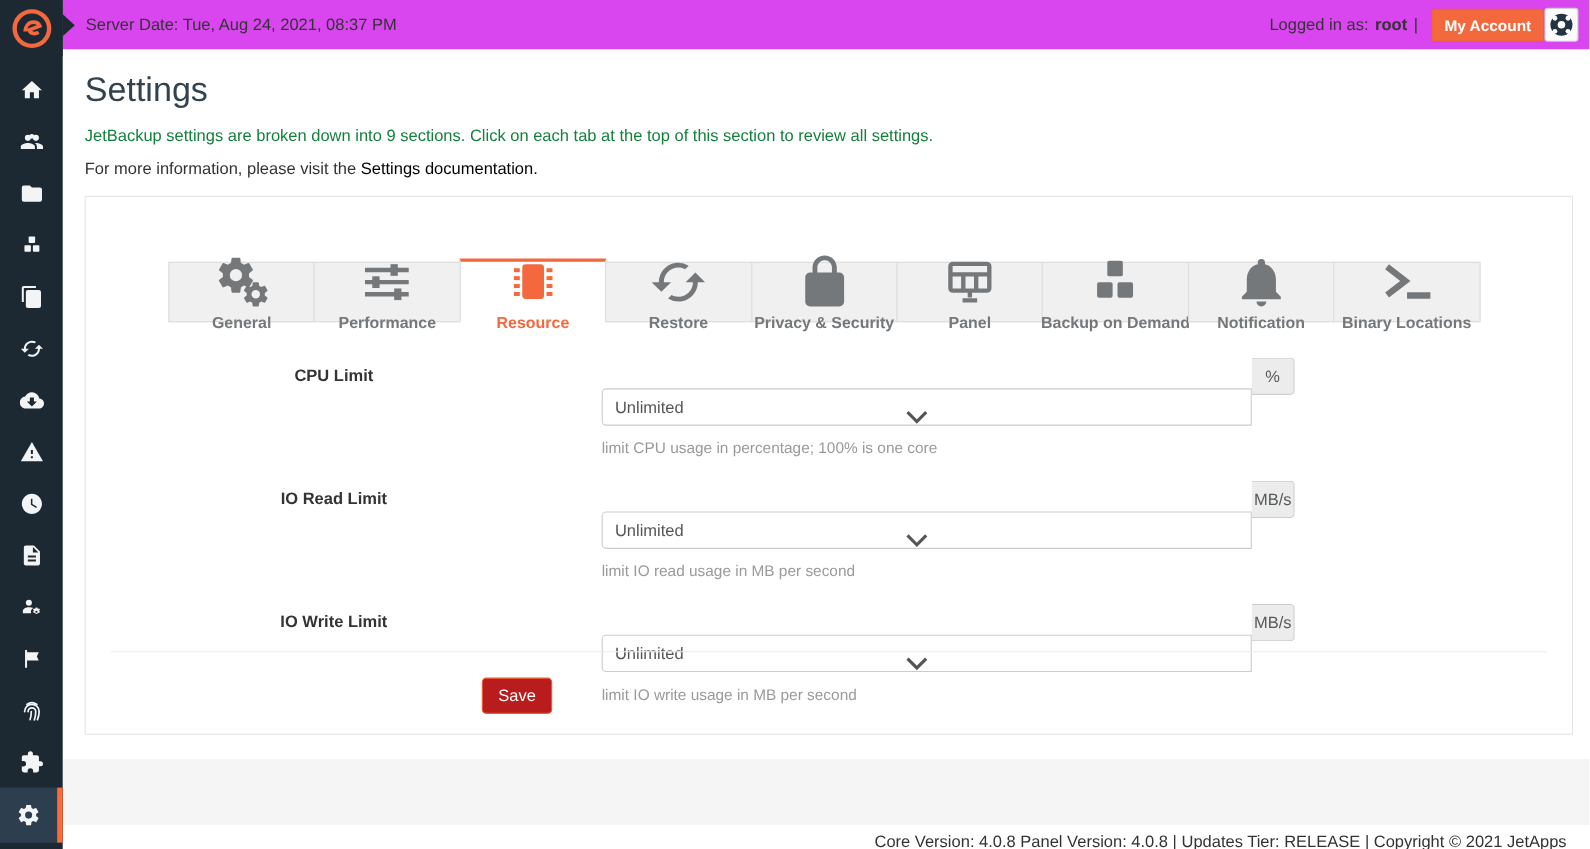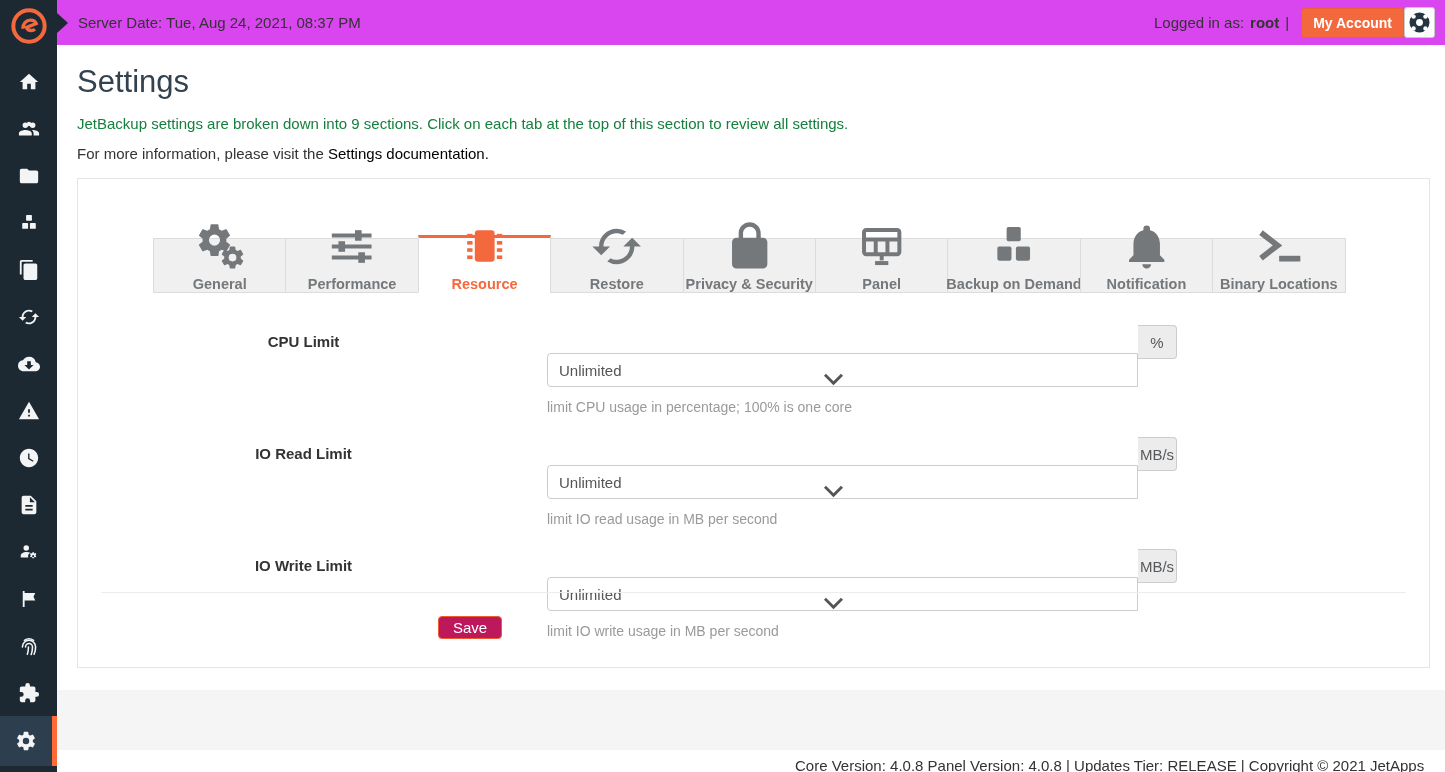--- a/index.html
+++ b/index.html
@@ -43,21 +43,21 @@
   p.more   { margin:13px 0 0 20px; font-size:15px; color:#333; }
   p.more a { color:#000000; text-decoration:none; cursor:pointer; }
 
   .card { position:relative; margin:16px 0 0 20px; width:1353px; height:490px;
           border:1px solid #e5e5e5; background:#fff; }
 
   
   .tabs { position:absolute; left:75px; top:56px; display:flex; align-items:flex-end; }
   .tab { width:133.4px; height:55px; background:#f0f0f0; border:1px solid #dcdcdc;
          margin-left:-1px; display:flex; flex-direction:column; align-items:center;
-         justify-content:flex-end; gap:3px; color:#75787b; cursor:pointer; }
+         justify-content:center; gap:3px; color:#75787b; cursor:pointer; }
   .tab:first-child { margin-left:0; }
   .tab .t-icon { width:21px; height:21px; }
   .tab .t-icon svg { width:21px; height:21px; }
   .tab .t-label { font-size:14.5px; font-weight:bold; white-space:nowrap; }
   .tab.active { background:#fff; color:#f4683d; height:58px;
                 border-top:3px solid #f4683d; border-bottom:1px solid #fff; }
 
   
   .form { position:absolute; left:0; top:146px; width:100%; }
   .form-field { display:flex; margin-bottom:22px; }
@@ -72,22 +72,22 @@
          -webkit-appearance:none; cursor:pointer; }
   .select-wrap .chev { position:absolute; right:9px; top:9px; width:16px; height:16px;
                        pointer-events:none; }
   .addon { width:39px; height:34px; background:#ececec; border:1px solid #ccc;
            border-left:none; border-radius:0 4px 4px 0; display:flex;
            align-items:center; justify-content:center; font-size:15px; color:#55595c; }
   .help-text { margin-top:12px; font-size:14px; color:#9a9a9a; }
 
   .card hr { position:absolute; left:23px; right:23px; top:413px; border:none;
              border-top:1px solid #ededed; }
-  .btn-save { position:absolute; left:360px; top:437px; height:23px; padding:0 14px;
-              background:#be185d; color:#fff; border:1px solid #ef5a31; border-radius:4px;
+  .btn-save { position:absolute; left:360px; top:437px; height:33px; padding:0 14px;
+              background:#b91c1c; color:#fff; border:1px solid #ef5a31; border-radius:4px;
               font-size:15px; font-family:inherit; cursor:pointer; }
 
   .footer-band { position:absolute; left:0; top:645px; width:100%; height:60px;
                  background:#f5f5f6; }
   .footer-text { position:absolute; left:738px; top:712px; font-size:15px; color:#333;
                  white-space:nowrap; }
 </style>
 </head>
 <body>
 

